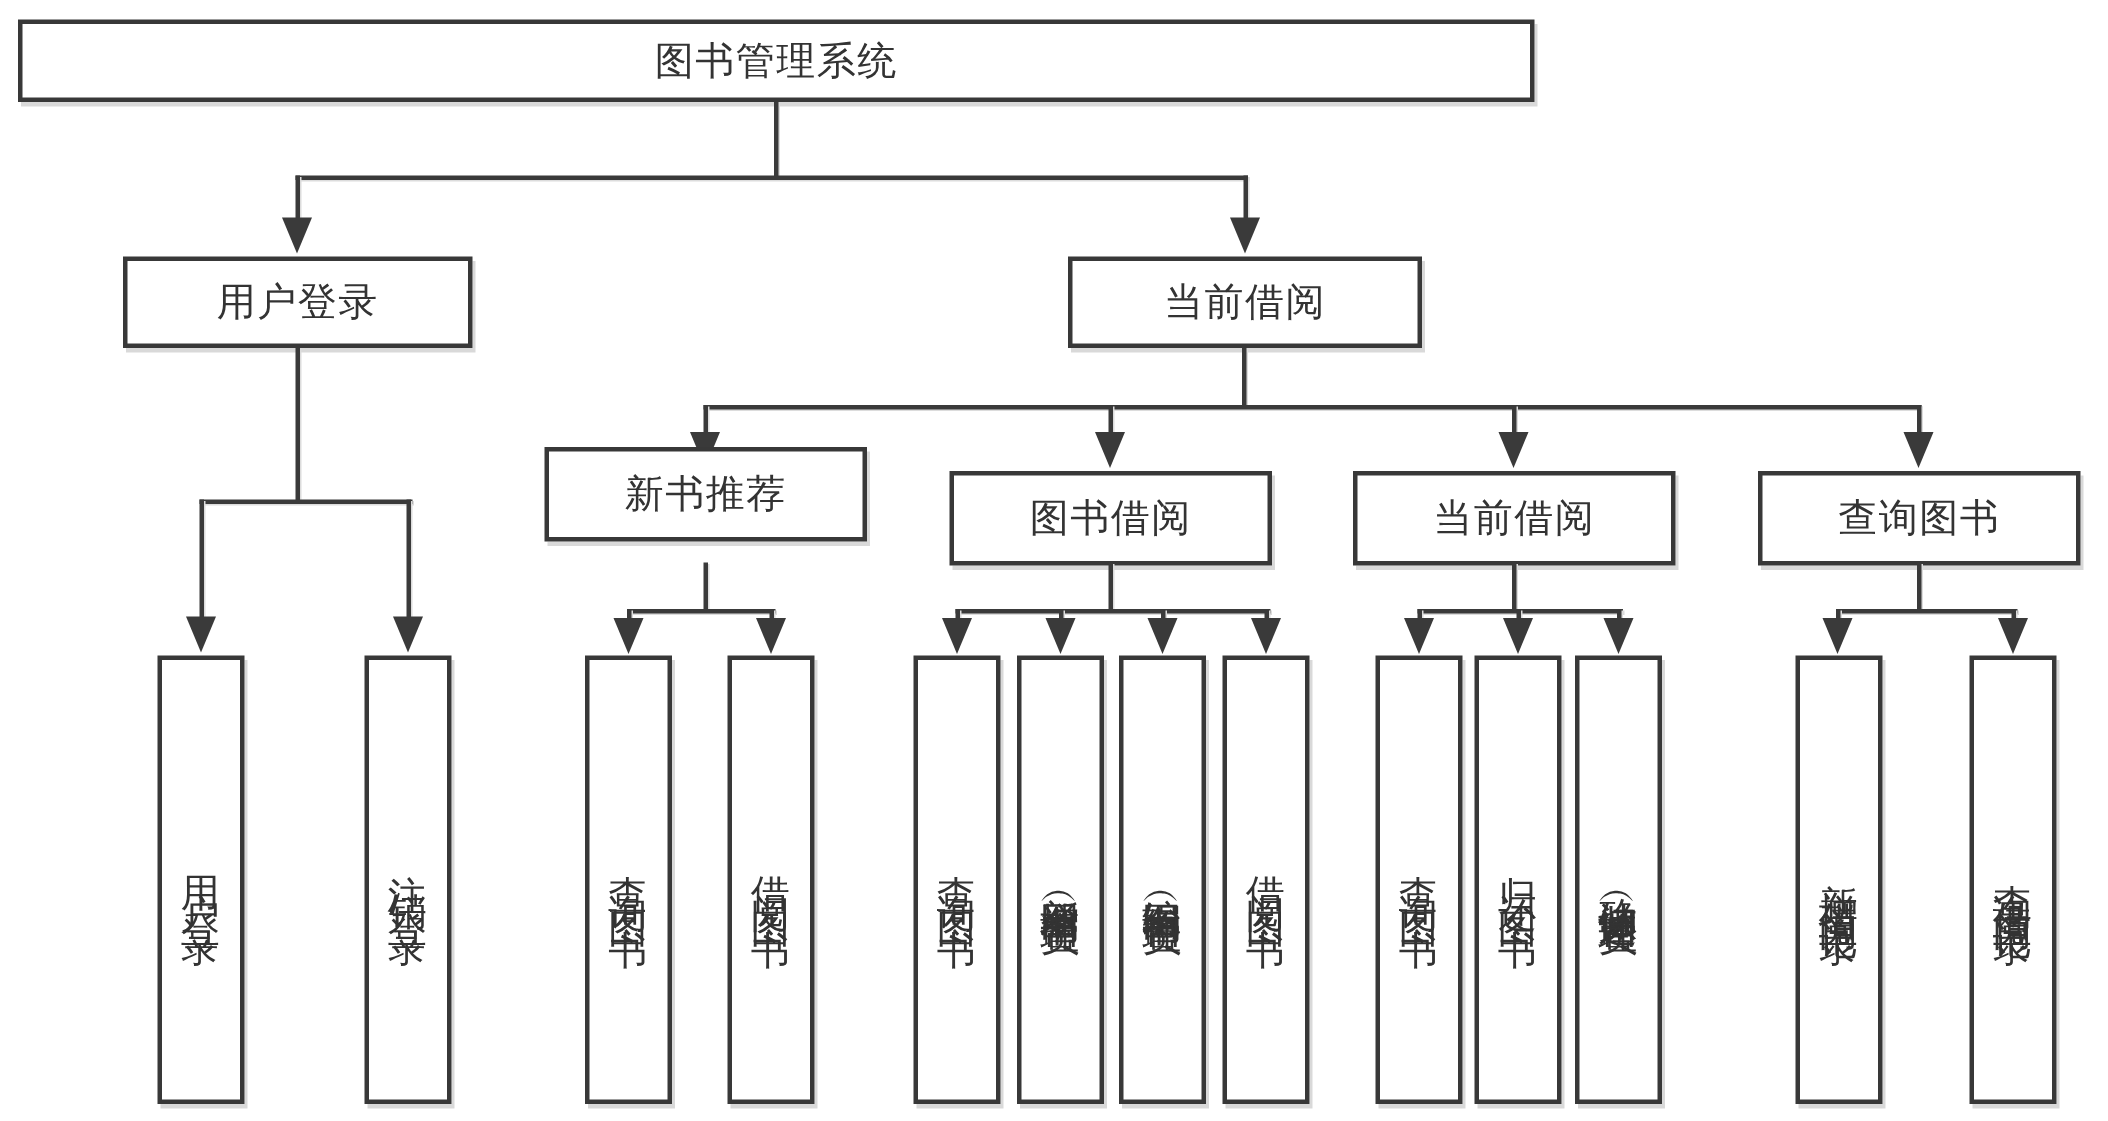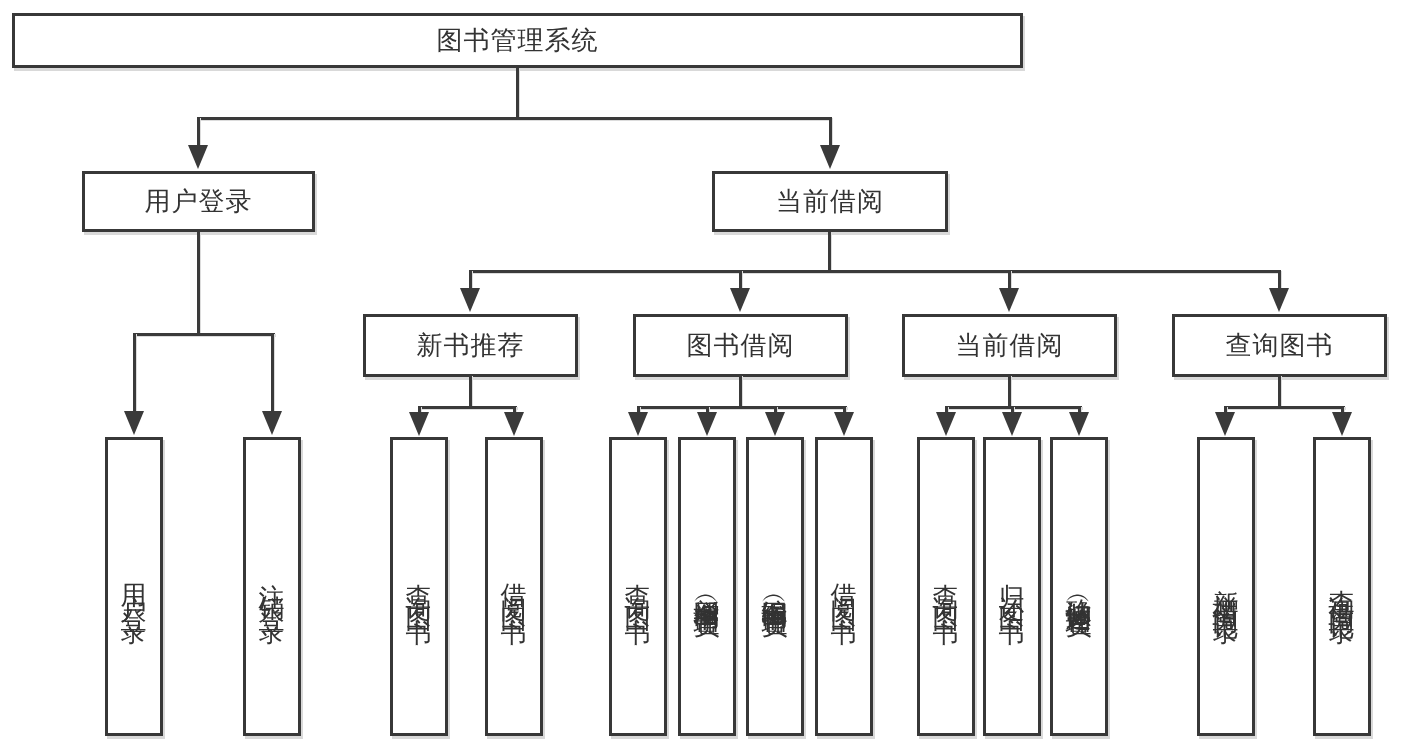--- a/index.html
+++ b/index.html
@@ -101,21 +101,21 @@
   <div class="hline" style="left:469px;top:270px;width:812px"></div>
   <div class="vline" style="left:469px;top:270px;height:20px"></div>
   <div class="arrow" style="left:460px;top:288px"></div>
   <div class="vline" style="left:739px;top:270px;height:20px"></div>
   <div class="arrow" style="left:730px;top:288px"></div>
   <div class="vline" style="left:1008px;top:270px;height:20px"></div>
   <div class="arrow" style="left:999px;top:288px"></div>
   <div class="vline" style="left:1278px;top:270px;height:20px"></div>
   <div class="arrow" style="left:1269px;top:288px"></div>
 
-  <div class="box" style="left:363px;top:314px;width:215px;height:63px">
+  <div class="box" style="left:363px;top:298px;width:215px;height:63px">
     <span class="hdr">新书推荐</span>
   </div>
   <div class="box" style="left:633px;top:314px;width:215px;height:63px">
     <span class="hdr">图书借阅</span>
   </div>
   <div class="box" style="left:902px;top:314px;width:215px;height:63px">
     <span class="hdr">当前借阅</span>
   </div>
   <div class="box" style="left:1172px;top:314px;width:215px;height:63px">
     <span class="hdr">查询图书</span>

